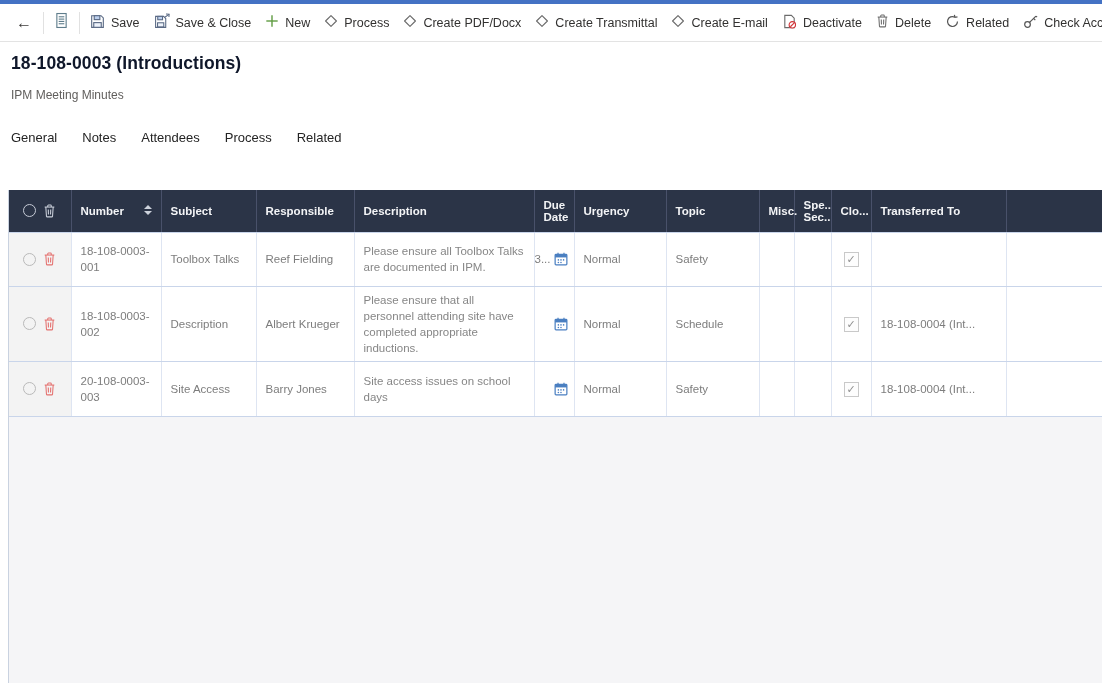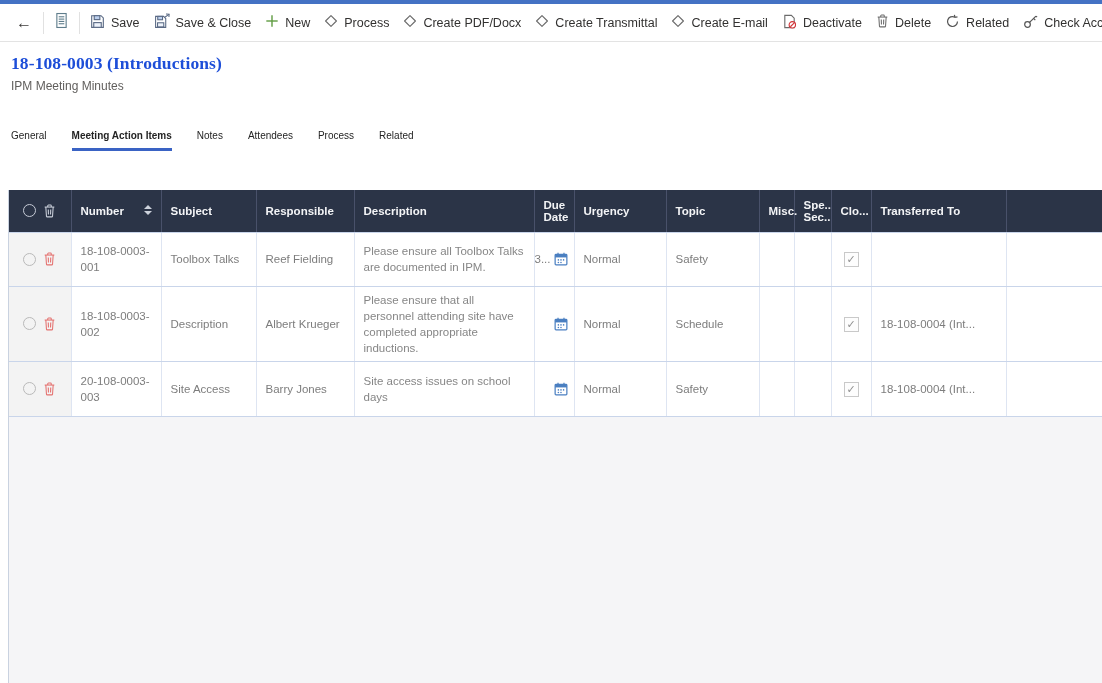--- a/index.html
+++ b/index.html
@@ -14,26 +14,26 @@
   .toolbar { position:absolute; top:4px; left:0; right:0; height:38px; display:flex; align-items:center;
              padding-left:8px; background:#fff; border-bottom:1px solid #e3e3e3; overflow:hidden; }
   .tb-btn, .tb-icon-btn { display:flex; align-items:center; gap:6px; border:none; background:none; cursor:pointer;
              font-family:"Liberation Sans", sans-serif; font-size:12.5px; color:#323130; padding:6px 7px; white-space:nowrap; }
   .tb-icon-btn { padding:6px 8px; font-size:16px; color:#3b3a39; }
   .tb-divider { width:1px; height:22px; background:#e1e1e1; margin:0 3px; flex:0 0 1px; }
   .tb-btn svg, .tb-icon-btn svg { flex:0 0 auto; }
 
   
   .title-block { position:absolute; top:53px; left:11px; }
-  .page-title { font-size:17.5px; font-weight:bold; color:#1d4ed8; letter-spacing:.1px;font-family:Liberation Serif, serif; }
-  .page-subtitle { font-size:12px; color:#605e5c; margin-top:5px; }
+  .page-title { font-size:17.5px; font-weight:bold; color:#0f172a; letter-spacing:.1px; }
+  .page-subtitle { font-size:12px; color:#605e5c; margin-top:14px; }
 
   
   .tabs { position:absolute; top:130px; left:11px; display:flex; gap:25px; }
-  .tab { font-size:10px; color:#242424; padding-bottom:7px; cursor:pointer; border-bottom:3px solid transparent; }
+  .tab { font-size:13px; color:#242424; padding-bottom:7px; cursor:pointer; border-bottom:3px solid transparent; }
   .tab.active { font-weight:bold; border-bottom-color:#3a63c4; }
 
   
   .grid-area { position:absolute; top:190px; left:8px; right:0; bottom:0; background:#f5f5f7; border-left:1px solid #c9d2e0; }
   table { border-collapse:collapse; table-layout:fixed; width:1094px; }
   thead th { background:#2b3447; color:#f3f4f6; font-size:11.5px; font-weight:600; text-align:left;
              padding:5px 9px; height:42px; vertical-align:middle; border-right:1px solid #49516a; border-bottom:1px solid #c9d5ea; }
   thead th:last-child { border-right:none; }
   tbody td { background:#fff; font-size:11.5px; color:#7d7d7d; padding:5px 9px; vertical-align:middle;
              border-bottom:1px solid #c9d5ea; border-right:1px solid #dee5f2; line-height:1.4; overflow:hidden; }
@@ -180,21 +180,20 @@
     </button>
   </div>
 
   <div class="title-block">
     <div class="page-title">18-108-0003 (Introductions)</div>
     <div class="page-subtitle">IPM Meeting Minutes</div>
   </div>
 
   <div class="tabs">
     <div class="tab">General</div>
-    <div class="tab active">Meeting Action Items</div>
     <div class="tab">Notes</div>
     <div class="tab">Attendees</div>
     <div class="tab">Process</div>
     <div class="tab">Related</div>
   </div>
 
   <div class="grid-area">
     <table>
       <colgroup>
         <col style="width:62px">

